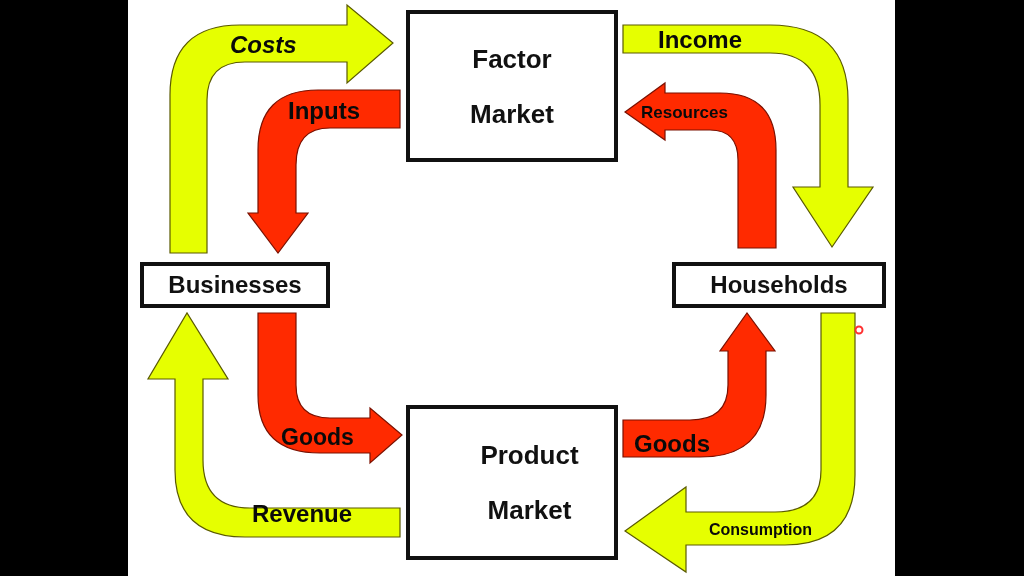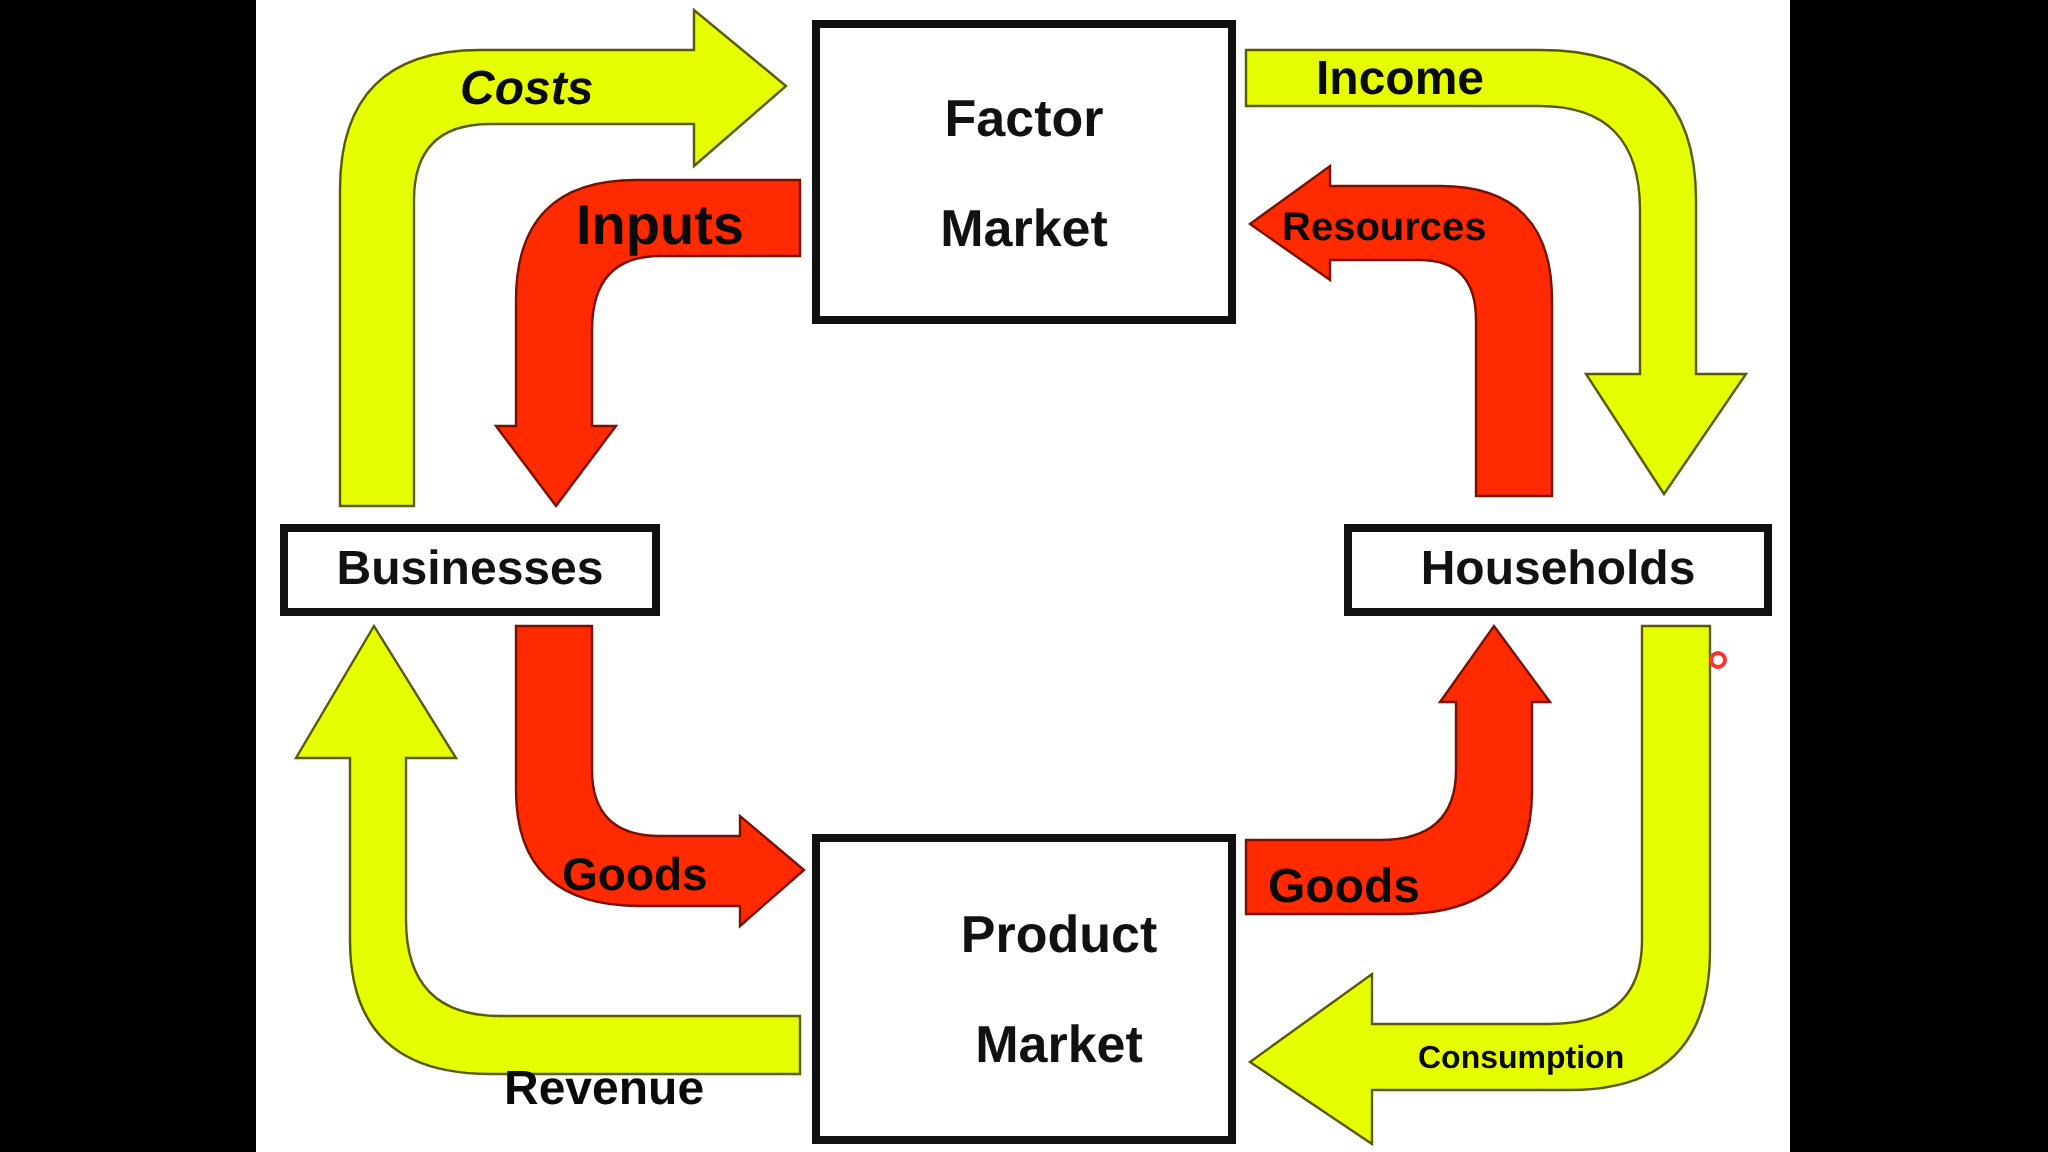--- a/index.html
+++ b/index.html
@@ -39,31 +39,31 @@
 
     <path d="M623,420 L690,420 Q728,420 728,385 L728,351 L720,351 L747,313 L775,351 L766,351 L766,395 Q766,457 700,457 L623,457 Z"></path>
   </g>
   <circle cx="859" cy="330" r="3.5" fill="none" stroke="#ff3030" stroke-width="2"></circle>
 </svg>
 
 <div class="box big" style="left:406px;top:10px;width:212px;height:152px;">
   <span>Factor</span>
   <span>Market</span>
 </div>
-<div class="box big" style="left:406px;top:417px;width:212px;height:155px;padding-left:35px;">
+<div class="box big" style="left:406px;top:405px;width:212px;height:155px;padding-left:35px;">
   <span>Product</span>
   <span>Market</span>
 </div>
 <div class="box small" style="left:140px;top:262px;width:190px;height:46px;">
   <span>Businesses</span>
 </div>
 <div class="box small" style="left:672px;top:262px;width:214px;height:46px;text-align:right;">
   <span>Households</span>
 </div>
 
 <span class="lbl" style="left:230px;top:31px;font-size:24px;font-style:italic;">Costs</span>
-<span class="lbl" style="left:288px;top:97px;font-size:28px;">Inputs</span>
+<span class="lbl" style="left:288px;top:97px;font-size:24px;">Inputs</span>
 <span class="lbl" style="left:658px;top:26px;font-size:24px;">Income</span>
-<span class="lbl" style="left:641px;top:103px;font-size:20px;">Resources</span>
+<span class="lbl" style="left:641px;top:103px;font-size:17px;">Resources</span>
 <span class="lbl" style="left:281px;top:424px;font-size:23px;">Goods</span>
-<span class="lbl" style="left:252px;top:531px;font-size:24px;">Revenue</span>
+<span class="lbl" style="left:252px;top:500px;font-size:24px;">Revenue</span>
 <span class="lbl" style="left:634px;top:430px;font-size:24px;">Goods</span>
 <span class="lbl" style="left:665px;top:521px;font-size:16px;margin-left:44px;">Consumption</span>
 
 </body></html>

